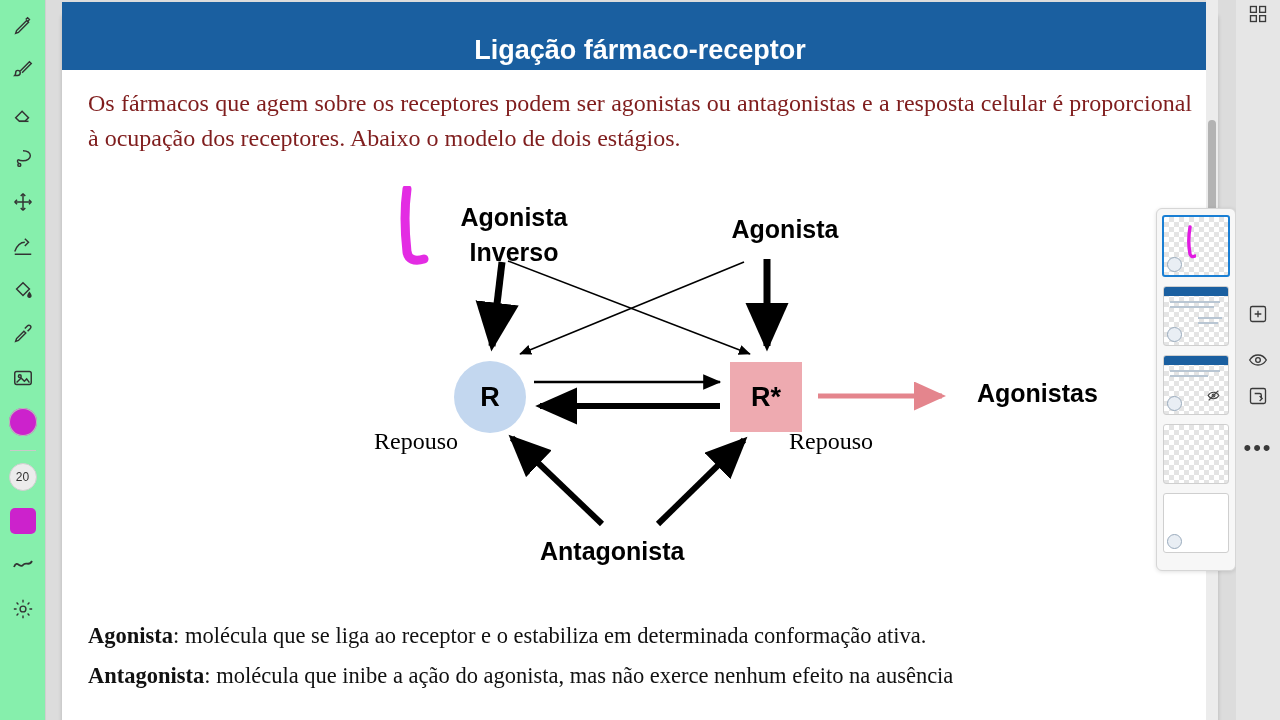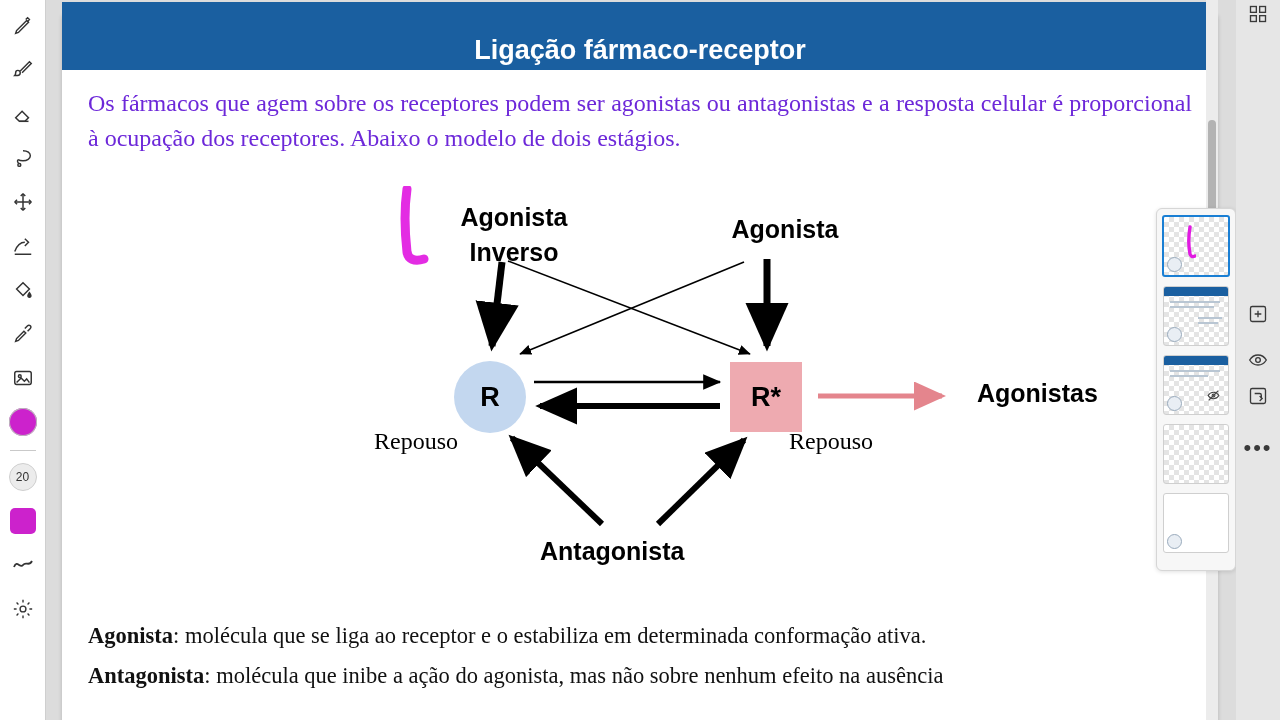--- a/index.html
+++ b/index.html
@@ -16,21 +16,21 @@
     width: 1280px;
     height: 720px;
     background: #dcdcdc;
   }
 
   
   #left-toolbar {
     position: absolute;
     left: 0; top: 0;
     width: 46px; height: 720px;
-    background: #ffffff;
+    background: #86efac;
     border-right: 1px solid #cfcfcf;
     display: flex;
     flex-direction: column;
     align-items: center;
     padding-top: 4px;
     box-sizing: border-box;
   }
   .tool {
     width: 38px; height: 38px;
     margin: 3px 0;
@@ -99,21 +99,21 @@
     box-sizing: border-box;
     font-family: "Liberation Sans", sans-serif;
   }
   #intro-text {
     position: absolute;
     left: 26px; top: 70px;
     width: 1104px;
     font-family: "Liberation Serif", serif;
     font-size: 24px;
     line-height: 1.45;
-    color: #6d28d9;
+    color: #7f1d1d;
     text-align: justify;
   }
   #bottom-text {
     position: absolute;
     left: 26px; top: 604px;
     width: 1110px;
     font-family: "Liberation Serif", serif;
     font-size: 22.5px;
     line-height: 1.45;
     color: #111;
@@ -445,21 +445,21 @@
         <svg id="ink-mark" viewBox="0 0 34 82">
           <path d="M9,3 C6,24 7,48 9,66 C10,73 16,76 26,73" stroke="#e11ae1" stroke-width="9" fill="none" stroke-linecap="round" stroke-linejoin="round" opacity="0.92"></path>
         </svg>
       </div>
 
       <div id="bottom-text">
         <p>
           <b>Agonista</b><span>: </span><span>molécula que se liga ao receptor e o estabiliza em determinada conformação ativa.</span>
         </p>
         <p>
-          <b>Antagonista</b><span>: </span><span>molécula que inibe a ação do agonista, mas não sobre nenhum efeito na ausência</span>
+          <b>Antagonista</b><span>: </span><span>molécula que inibe a ação do agonista, mas não exerce nenhum efeito na ausência</span>
         </p>
       </div>
     </div>
 
     <div id="vscroll">
       <div id="vscroll-thumb"></div>
     </div>
   </div>
 
   <div id="slides-panel">

